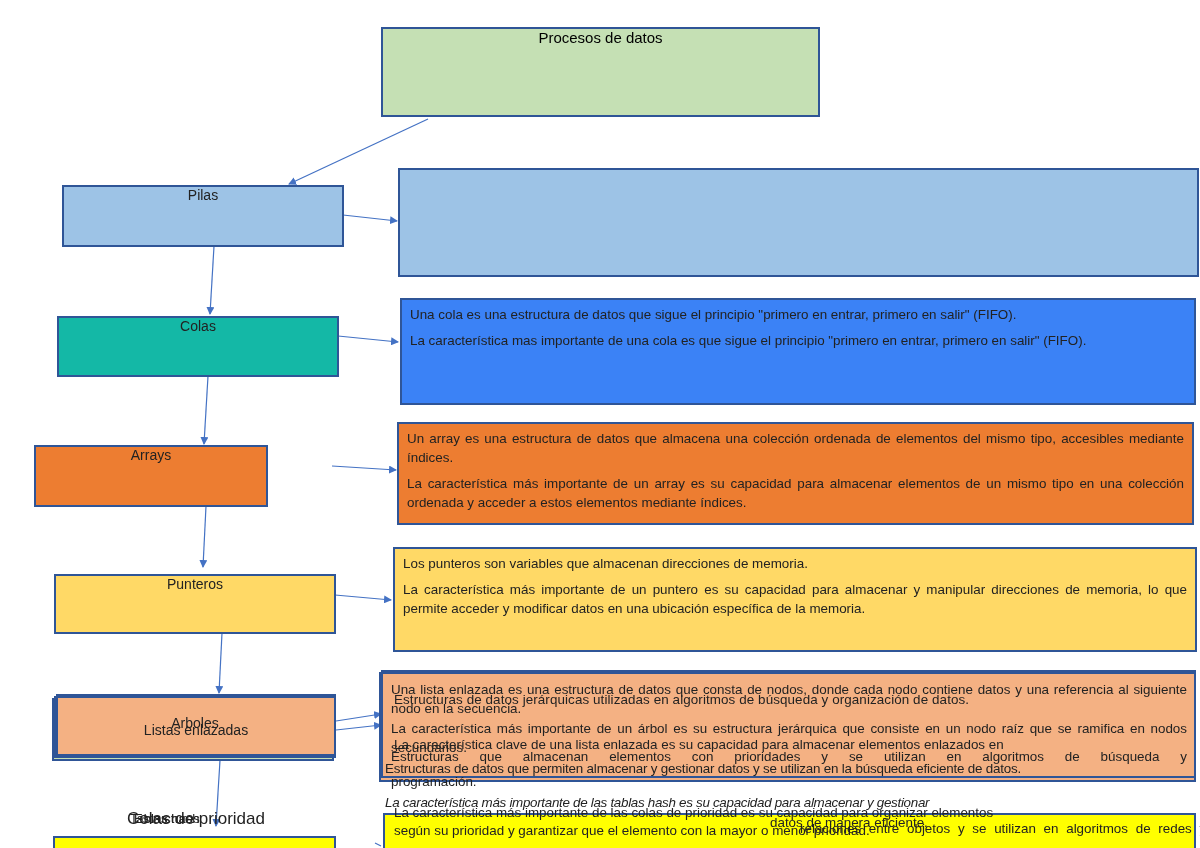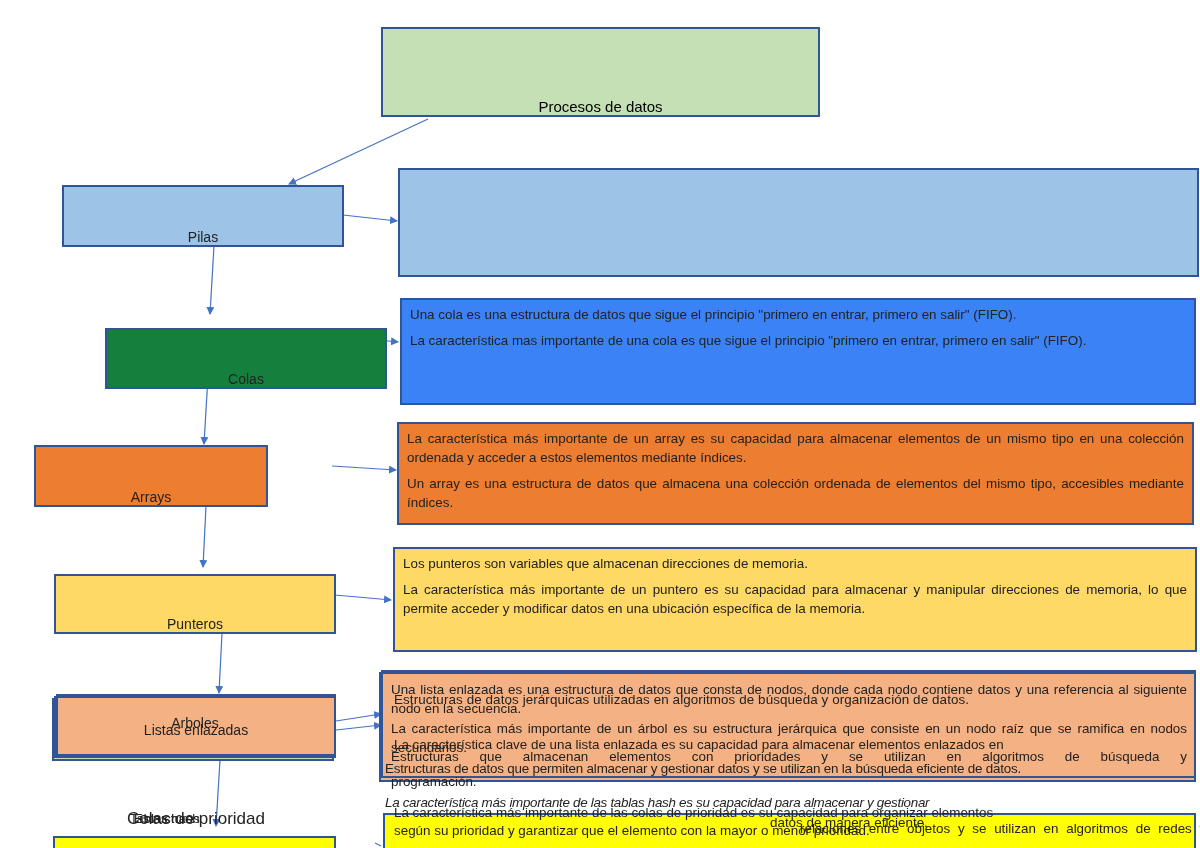--- a/index.html
+++ b/index.html
@@ -5,21 +5,21 @@
   html, body { margin: 0; padding: 0; }
   body {
     width: 1200px; height: 848px; position: relative; overflow: hidden;
     background: #ffffff;
     font-family: "Liberation Sans", sans-serif;
     color: #1a1a1a;
   }
   .box {
     position: absolute; box-sizing: border-box;
     border: 2px solid #2f5597;
-    display: flex; align-items: flex-end; justify-content: center;
+    display: flex; align-items: flex-start; justify-content: center;
     font-size: 14px; color: #222;
   }
   .title-box { font-size: 15px; color: #000; }
   .desc {
     position: absolute; box-sizing: border-box;
     border: 2px solid #2f5597;
     padding: 5px 8px 4px 8px;
     font-size: 13.4px; line-height: 19px; color: #222;
     text-align: justify;
   }
@@ -61,34 +61,34 @@
 <div class="box title-box" style="left:381px; top:27px; width:439px; height:90px; background:#c5e0b4;">
   <span>Procesos de datos</span>
 </div>
 
 <div class="box" style="left:62px; top:185px; width:282px; height:62px; background:#9dc3e6;">
   <span>Pilas</span>
 </div>
 <div class="desc" style="left:398px; top:168px; width:801px; height:109px; background:#9dc3e6;">
 </div>
 
-<div class="box" style="left:57px; top:328px; width:282px; height:61px; background:#15803d;margin-left:48px;">
+<div class="box" style="left:57px; top:316px; width:282px; height:61px; background:#14b8a6;">
   <span>Colas</span>
 </div>
 <div class="desc" style="left:400px; top:298px; width:796px; height:107px; background:#3b82f6;">
   <p>Una cola es una estructura de datos que sigue el principio "primero en entrar, primero en salir" (FIFO).</p>
   <p>La característica mas importante de una cola es que sigue el principio "primero en entrar, primero en salir" (FIFO).</p>
 </div>
 
 <div class="box" style="left:34px; top:445px; width:234px; height:62px; background:#ed7d31;">
   <span>Arrays</span>
 </div>
 <div class="desc" style="left:397px; top:422px; width:797px; height:103px; background:#ed7d31;">
+  <p>Un array es una estructura de datos que almacena una colección ordenada de elementos del mismo tipo, accesibles mediante índices.</p>
   <p>La característica más importante de un array es su capacidad para almacenar elementos de un mismo tipo en una colección ordenada y acceder a estos elementos mediante índices.</p>
-  <p>Un array es una estructura de datos que almacena una colección ordenada de elementos del mismo tipo, accesibles mediante índices.</p>
 </div>
 
 <div class="box" style="left:54px; top:574px; width:282px; height:60px; background:#ffd966;">
   <span>Punteros</span>
 </div>
 <div class="desc" style="left:393px; top:547px; width:804px; height:105px; background:#ffd966;">
   <p>Los punteros son variables que almacenan direcciones de memoria.</p>
   <p>La característica más importante de un puntero es su capacidad para almacenar y manipular direcciones de memoria, lo que permite acceder y modificar datos en una ubicación específica de la memoria.</p>
 </div>
 

